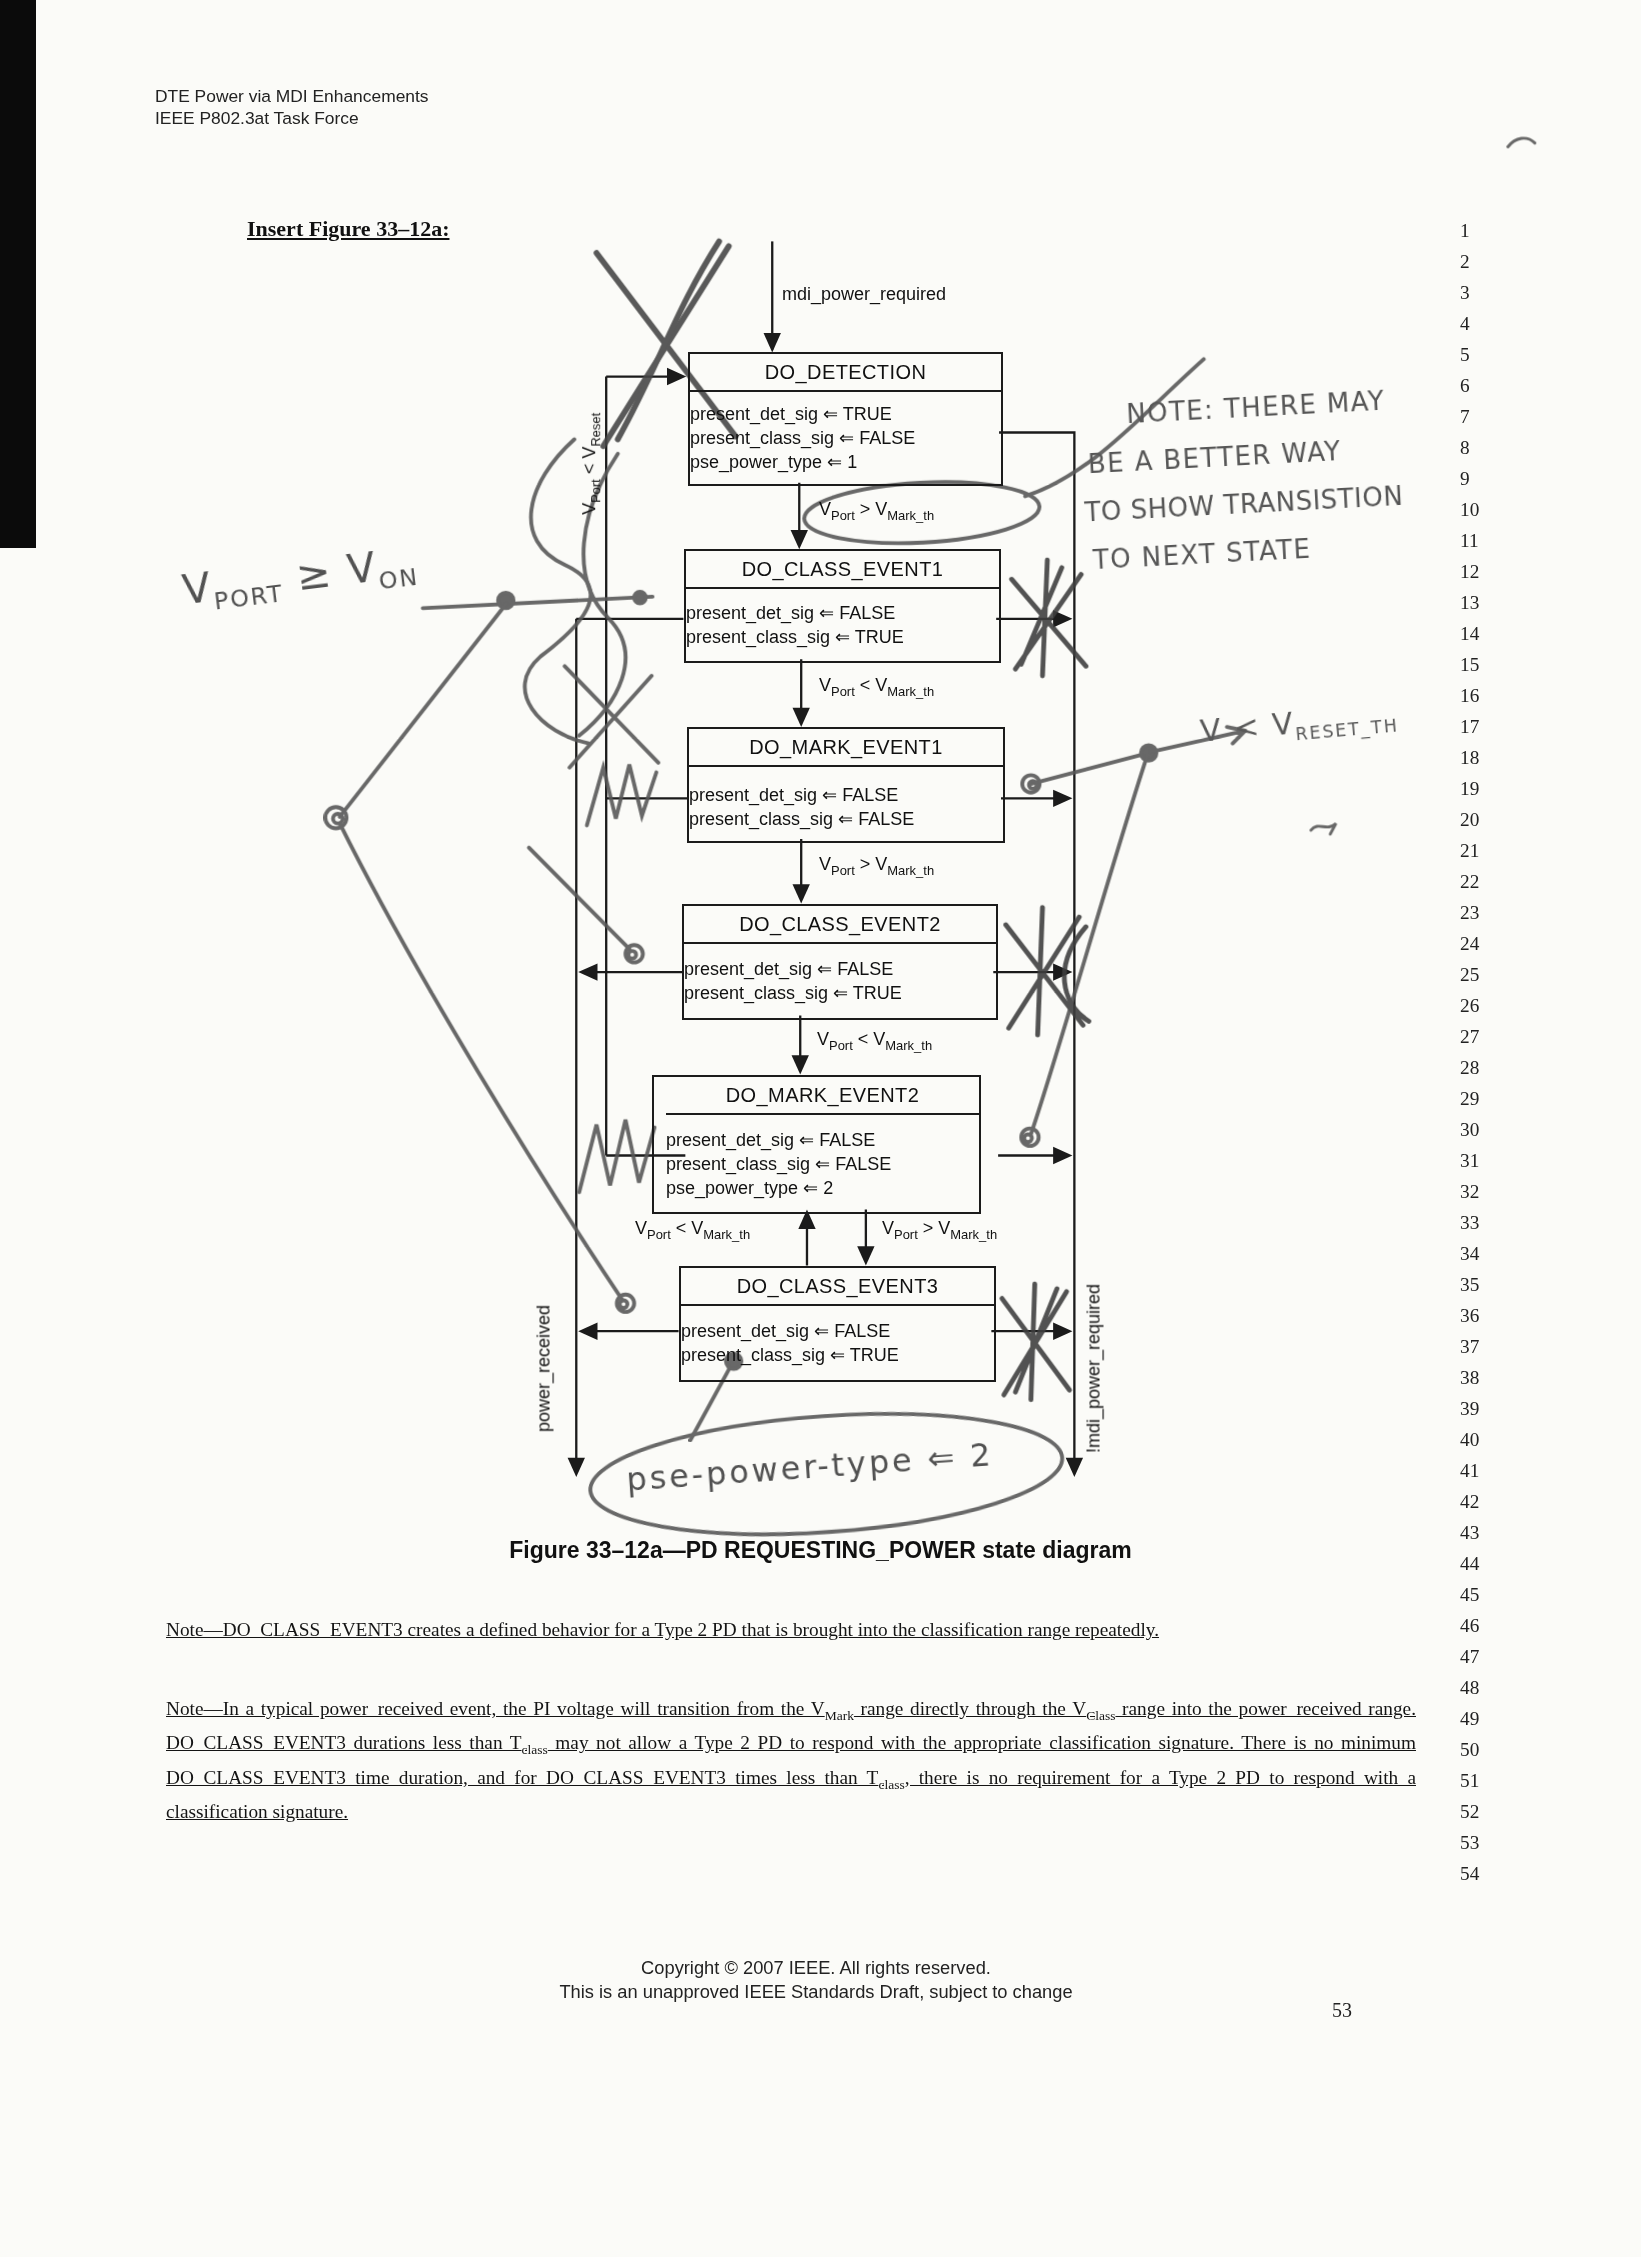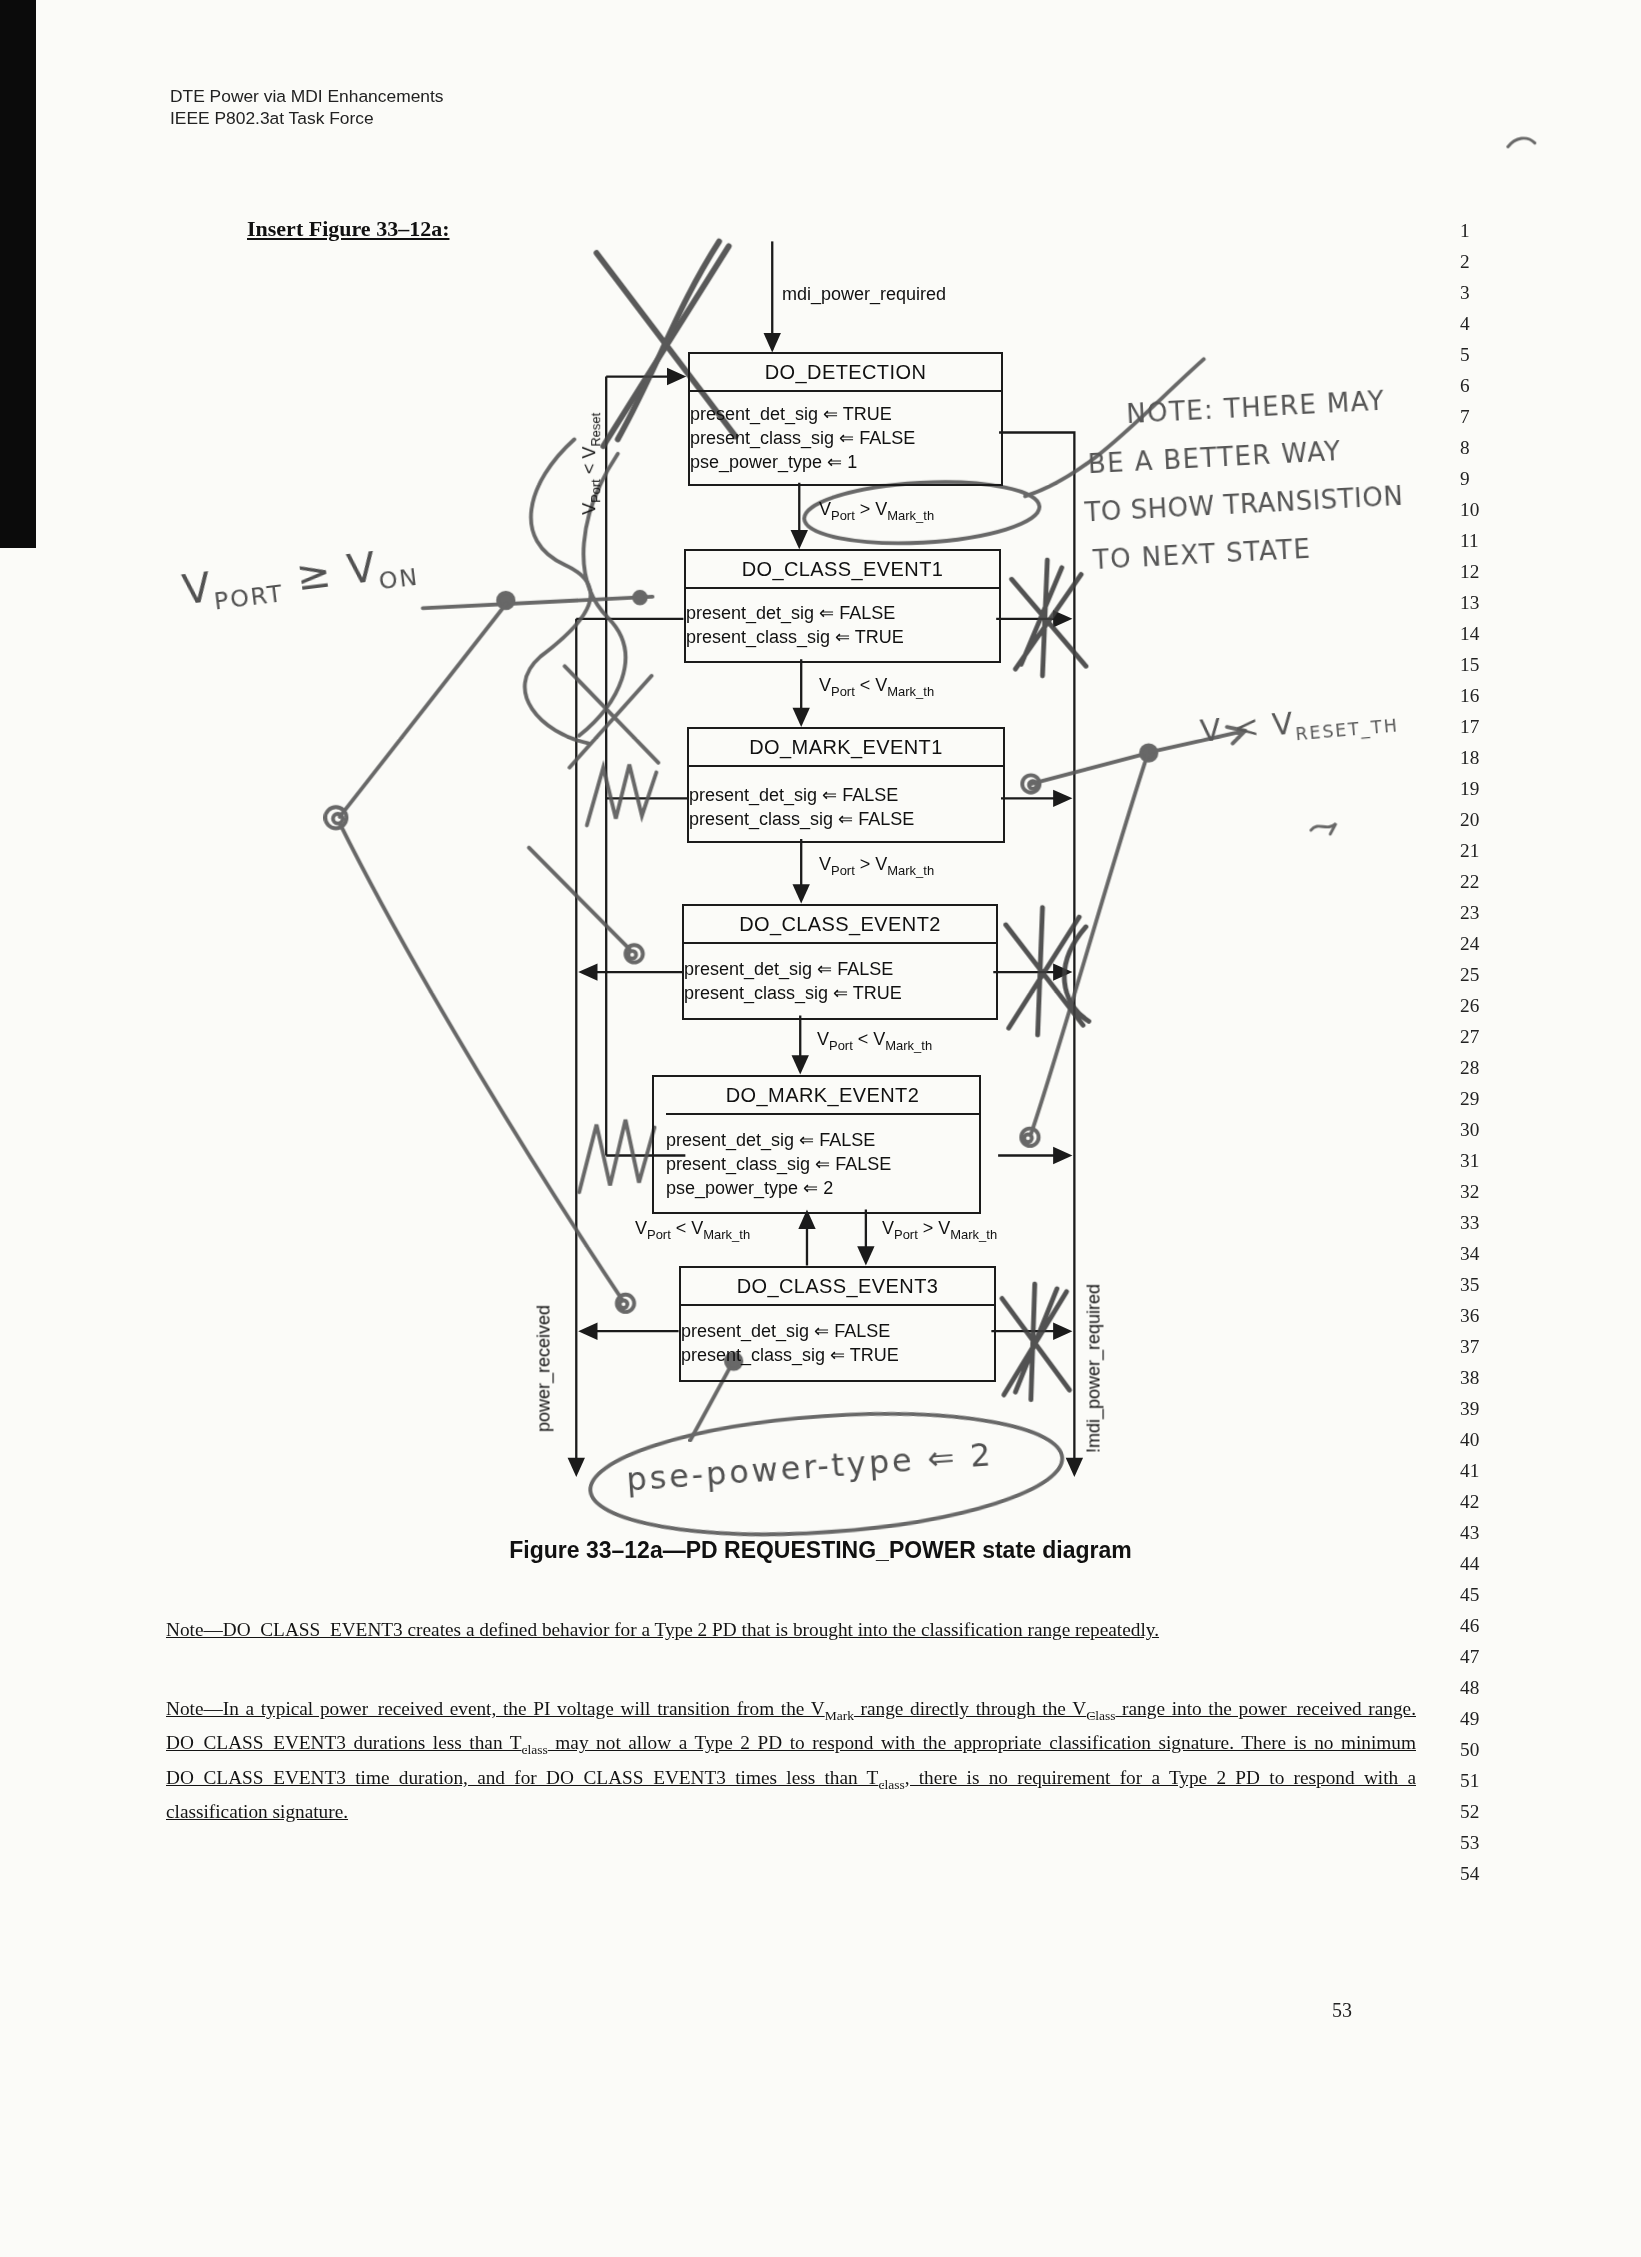--- a/index.html
+++ b/index.html
@@ -50,21 +50,21 @@
         font-size:20px;color:#222;}
   svg.artwork{position:absolute;left:0;top:0;pointer-events:none;}
 </style>
 </head>
 <body>
 
 <div class="page">
 
   <div class="scan-bar"></div>
 
-  <div class="abs hdr" style="left:170px;top:85px;">
+  <div class="abs hdr" style="left:155px;top:85px;">
     <div>DTE Power via MDI Enhancements</div>
     <div>IEEE P802.3at Task Force</div>
   </div>
 
   <div class="abs insert-heading" style="left:247px;top:216px;">Insert Figure 33–12a:</div>
 
   <div class="line-numbers">
       <div class="line-number">1</div>
       <div class="line-number">2</div>
       <div class="line-number">3</div>
@@ -278,16 +278,20 @@
   </div>
   <div class="hand vporton" style="left:182px;top:552px;"><span>V</span><sub>PORT</sub><span> ≥ </span><span>V</span><sub>ON</sub></div>
   <div class="hand vreset" style="left:1200px;top:705px;"><span>V</span><span> &lt; </span><span>V</span><sub>RESET_TH</sub></div>
   <div class="hand pse-hand" style="left:626px;top:1448px;">pse-power-type ⇐ 2</div>
 
   <div class="caption">Figure 33–12a—PD REQUESTING_POWER state diagram</div>
 
   <div class="note-para" style="top:1616px;">Note—DO_CLASS_EVENT3 creates a defined behavior for a Type 2 PD that is brought into the classification range repeatedly.</div>
   <div class="note-para" style="top:1695px;"><span>Note—In a typical power_received event, the PI voltage will transition from the V</span><sub>Mark</sub><span> range directly through the V</span><sub>Class</sub><span> range into the power_received range. DO_CLASS_EVENT3 durations less than T</span><sub>class</sub><span> may not allow a Type 2 PD to respond with the appropriate classification signature. There is no minimum DO_CLASS_EVENT3 time duration, and for DO_CLASS_EVENT3 times less than T</span><sub>class</sub><span>, there is no requirement for a Type 2 PD to respond with a classification signature.</span></div>
 
+  <div class="footer">
+    <div>Copyright © 2007 IEEE. All rights reserved.</div>
+    <div>This is an unapproved IEEE Standards Draft, subject to change</div>
+  </div>
   <div class="page-number">53</div>
 
 </div>
 
 
 </body></html>

